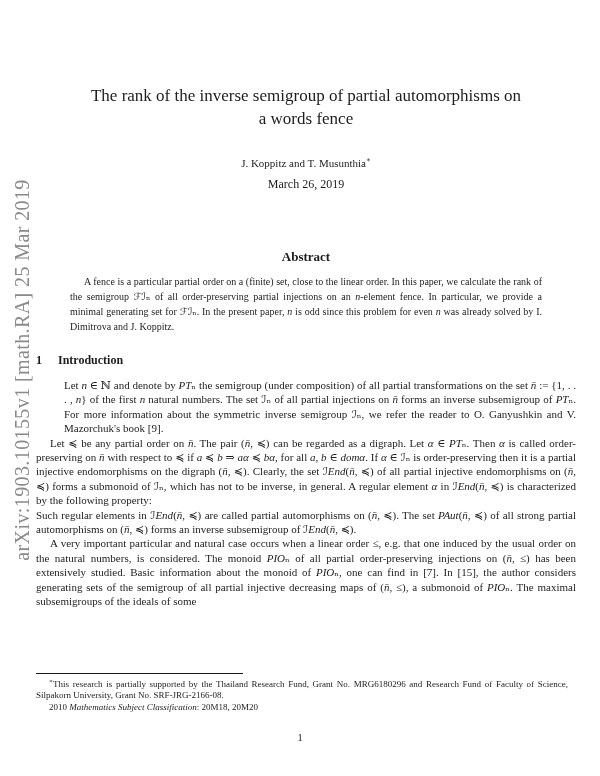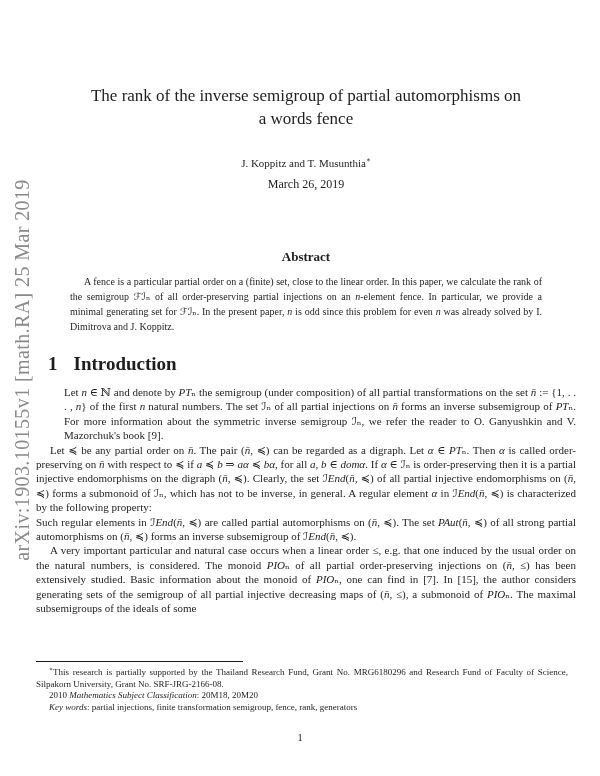--- a/index.html
+++ b/index.html
@@ -19,21 +19,21 @@
   .title { margin:84px 0 0 0; text-align:center; font-size:17px; line-height:23px; font-weight:normal; }
   .title .tl { display:block; }
   .authors { margin-top:27px; text-align:center; font-size:11px; }
   .authors sup, .fn sup { font-size:65%; vertical-align:super; line-height:0; }
   .date { margin-top:8px; text-align:center; font-size:12px; }
   .abstract-heading { margin-top:57px; text-align:center; font-size:13px; font-weight:bold; }
   .abstract-body {
     margin:9px 0 0 0; padding:0 34px; font-size:10px; line-height:15px;
     text-align:justify; text-indent:14px;
   }
-  .section { margin:19px 0 10px 12px; font-size:19px; font-weight:bold; }
+  .section { margin:19px 0 10px 0; font-size:12px; font-weight:bold; }
   .section .sec-num { margin-right:16px; }
   .body {
     margin:0; font-size:11px; line-height:14.4px; text-align:justify;
     text-indent:14px;
   }
   .body.noindent { text-indent:0; }
   .body.first { margin-top:0;margin-left:28px; }
   .equation { margin:7px 0; text-align:center; font-size:11px; }
   .it { font-style:italic; }
   .cal { font-style:italic; }
@@ -75,18 +75,17 @@
 
     <p class="body noindent"><span>Such regular elements in ℐ</span><span class="it">End</span><span>(</span><span class="it">n̄</span><span>, ≼) are called partial automorphisms on (</span><span class="it">n̄</span><span>, ≼). The set </span><span class="cal">PAut</span><span>(</span><span class="it">n̄</span><span>, ≼) of all strong partial automorphisms on (</span><span class="it">n̄</span><span>, ≼) forms an inverse subsemigroup of ℐ</span><span class="it">End</span><span>(</span><span class="it">n̄</span><span>, ≼).</span></p>
     <p class="body"><span>A very important particular and natural case occurs when a linear order ≤, e.g. that one induced by the usual order on the natural numbers, is considered. The monoid </span><span class="cal">PIO</span><span>ₙ of all partial order-preserving injections on (</span><span class="it">n̄</span><span>, ≤) has been extensively studied. Basic information about the monoid of </span><span class="cal">PIO</span><span>ₙ, one can find in [7]. In [15], the author considers generating sets of the semigroup of all partial injective decreasing maps of (</span><span class="it">n̄</span><span>, ≤), a submonoid of </span><span class="cal">PIO</span><span>ₙ. The maximal subsemigroups of the ideals of some</span></p>
 
   </div>
 
   <div class="footnote">
     <hr class="footnote-rule">
     <p class="fn"><sup>∗</sup><span>This research is partially supported by the Thailand Research Fund, Grant No. MRG6180296 and Research Fund of Faculty of Science, Silpakorn University, Grant No. SRF-JRG-2166-08.</span></p>
     <p class="fn"><span>2010 </span><span class="it">Mathematics Subject Classification</span><span>: 20M18, 20M20</span></p>
-    <p class="fn"><span class="it">Key words</span><span>: partial injections, finite transformation semigroup, fence, rank, generators</span></p>
   </div>
 
   <div class="page-number">1</div>
 
 </div>
 
 </body></html>

